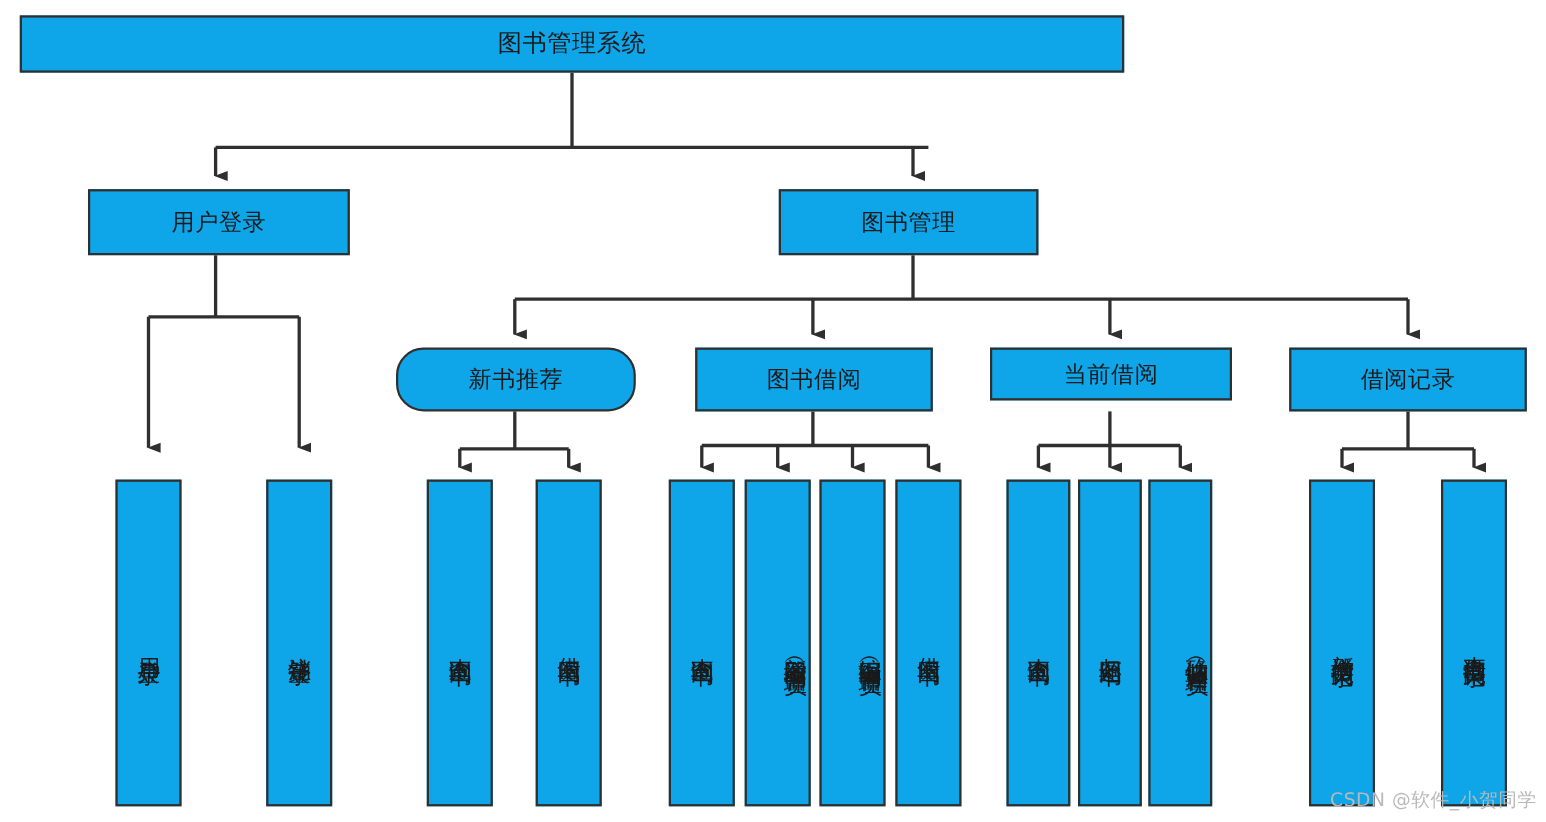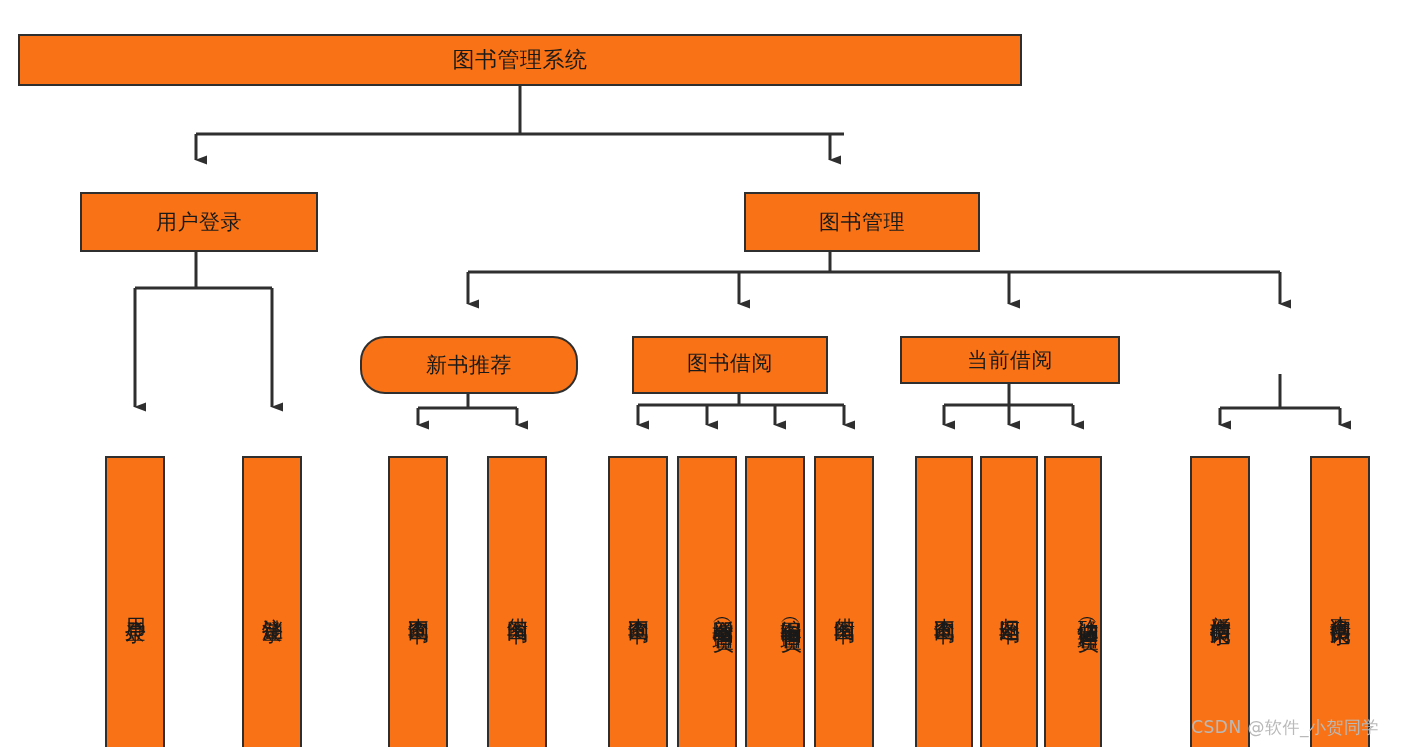--- a/index.html
+++ b/index.html
@@ -24,27 +24,26 @@
     position: absolute;
     left: 0; top: 0;
     width: 1405px;
     height: 747px;
     pointer-events: none;
   }
   .node {
     position: absolute;
     box-sizing: border-box;
     border: 2px solid #2f2f2f;
-    background: #f97316;
+    background: #0ea5e9;
     display: flex;
     align-items: center;
     justify-content: center;
     color: #1a1a1a;
     line-height: 1.18;
-    margin-top: 20px;
   }
   .node-h {
     font-size: 21px;
     letter-spacing: 0.5px;
   }
   .node-root {
     font-size: 22px;
   }
   .node-v {
     writing-mode: vertical-rl;
@@ -122,32 +121,35 @@
     </g>
   </svg>
 
   <div class="node node-h node-root" style="left:18px; top:14px; width:1004px; height:52px;">
     <span>图书管理系统</span>
   </div>
 
   <div class="node node-h" style="left:80px; top:172px; width:238px; height:60px;">
     <span>用户登录</span>
   </div>
-  <div class="node node-h" style="left:744px; top:172px; width:236px; height:60px;">
+  <div class="node node-h" style="left:708px; top:172px; width:236px; height:60px;">
     <span>图书管理</span>
   </div>
 
   <div class="node node-h" style="left:360px; top:316px; width:218px; height:58px;border-radius:25px;">
     <span>新书推荐</span>
   </div>
-  <div class="node node-h" style="left:632px; top:316px; width:196px; height:58px;font-family:Liberation Mono, monospace;">
+  <div class="node node-h" style="left:632px; top:316px; width:216px; height:58px;">
     <span>图书借阅</span>
   </div>
   <div class="node node-h" style="left:900px; top:316px; width:220px; height:48px;">
     <span>当前借阅</span>
+  </div>
+  <div class="node node-h" style="left:1172px; top:316px; width:216px; height:58px;">
+    <span>借阅记录</span>
   </div>
 
   <div class="node node-v center-v" style="left:105px; top:436px; width:60px; height:297px;">
     <span>用户登录</span>
   </div>
   <div class="node node-v center-v" style="left:242px; top:436px; width:60px; height:297px;">
     <span>注销登录</span>
   </div>
 
   <div class="node node-v center-v" style="left:388px; top:436px; width:60px; height:297px;">
@@ -180,15 +182,15 @@
     <span>确认归还（管理员）</span>
   </div>
 
   <div class="node node-v center-v" style="left:1190px; top:436px; width:60px; height:297px;">
     <span>新增借阅记录</span>
   </div>
   <div class="node node-v center-v" style="left:1310px; top:436px; width:60px; height:297px;">
     <span>查询借阅记录</span>
   </div>
 
-  <div class="watermark" style="right:26px; bottom:8px;">CSDN @软件_小贺同学</div>
+  <div class="watermark" style="right:8px; bottom:8px;">CSDN @软件_小贺同学</div>
 
 </div>
 
 </body></html>

